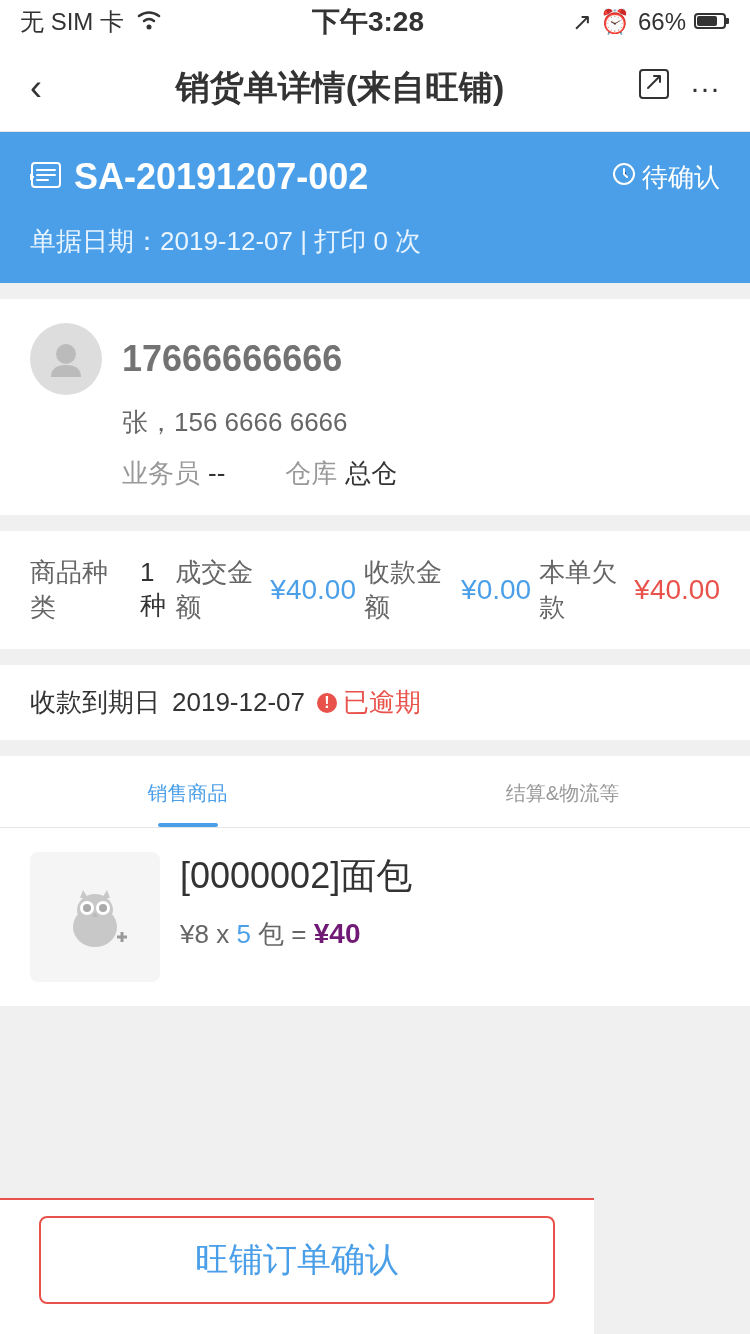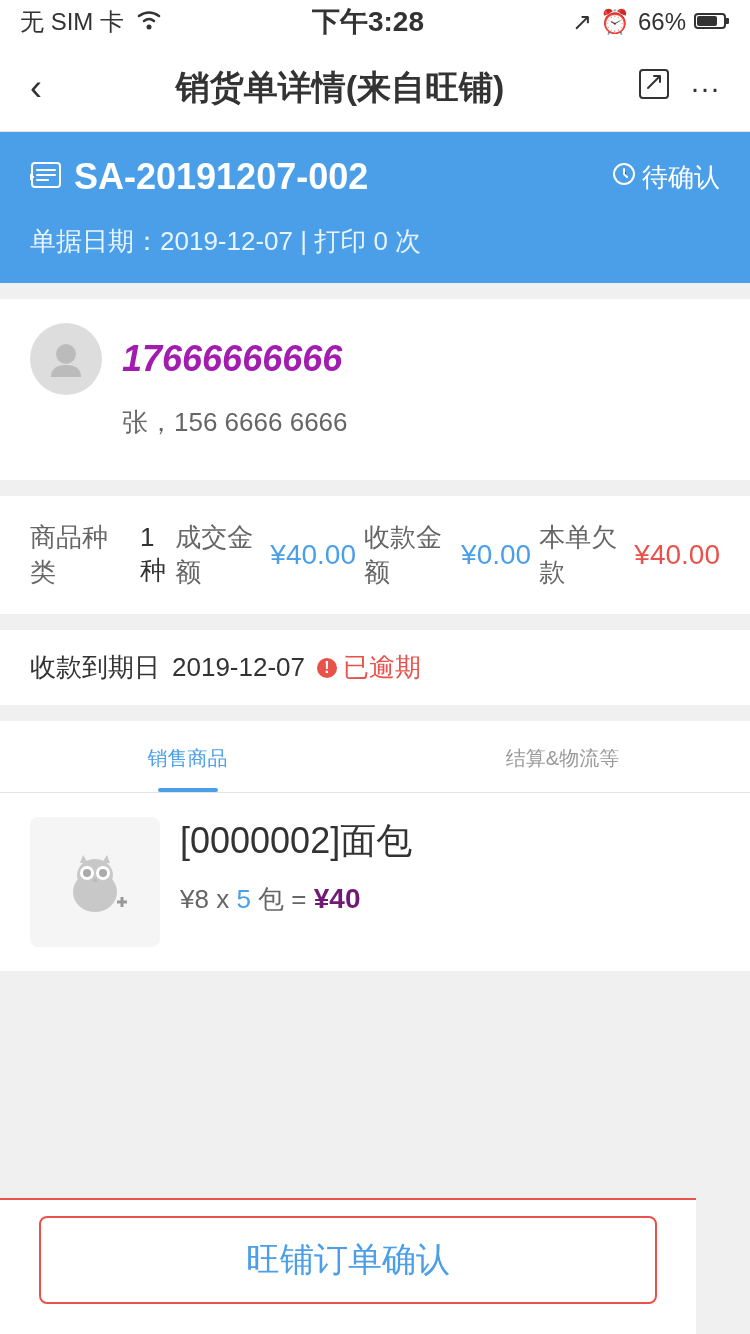--- a/index.html
+++ b/index.html
@@ -114,22 +114,21 @@
       display: flex;
       align-items: center;
       justify-content: center;
       font-size: 36px;
       color: #999;
       flex-shrink: 0;
     }
     .customer-phone {
       font-size: 36px;
       font-weight: bold;
-      color: #a21caf;
-      font-style: italic;
+      color: #737373;
     }
     .customer-name {
       font-size: 26px;
       color: #666;
       margin-left: 92px;
       margin-bottom: 16px;
     }
     .customer-meta {
       display: flex;
       align-items: center;
@@ -292,21 +291,21 @@
     .price-total { color: #701a75; font-weight: bold; font-size: 28px; }
 
     
     .spacer { height: 160px; background: #f0f0f0; }
 
     
     .bottom-bar {
       position: fixed;
       bottom: 0;
       left: 0;
-      width: 696px;
+      width: 594px;
       background: #fff;
       padding: 16px 39px 30px;
       border-top: 2px solid #e8524a;
     }
     .confirm-btn {
       width: 100%;
       height: 88px;
       border: 2px solid #e8524a;
       background: #fff;
       border-radius: 8px;
@@ -392,20 +391,30 @@
   <div class="customer-row">
     <div class="customer-avatar">
       <svg width="40" height="40" viewBox="0 0 40 40">
         <circle cx="20" cy="15" r="10" fill="#bbb"></circle>
         <path d="M5 38 Q5 26 20 26 Q35 26 35 38" fill="#bbb"></path>
       </svg>
     </div>
     <span class="customer-phone">17666666666</span>
   </div>
   <div class="customer-name">张，156 6666 6666</div>
+  <div class="customer-meta">
+    <div class="customer-meta-item">
+      <span class="meta-label">业务员</span>
+      <span class="meta-value">--</span>
+    </div>
+    <div class="customer-meta-item">
+      <span class="meta-label">仓库</span>
+      <span class="meta-value">总仓</span>
+    </div>
+  </div>
 </div>
 
 <div class="amount-section">
   <div class="amount-row">
     <div class="amount-left">
       <span class="amount-label">商品种类</span>
       <span class="amount-value-gray">1种</span>
     </div>
     <div class="amount-right">
       <div class="amount-item">

